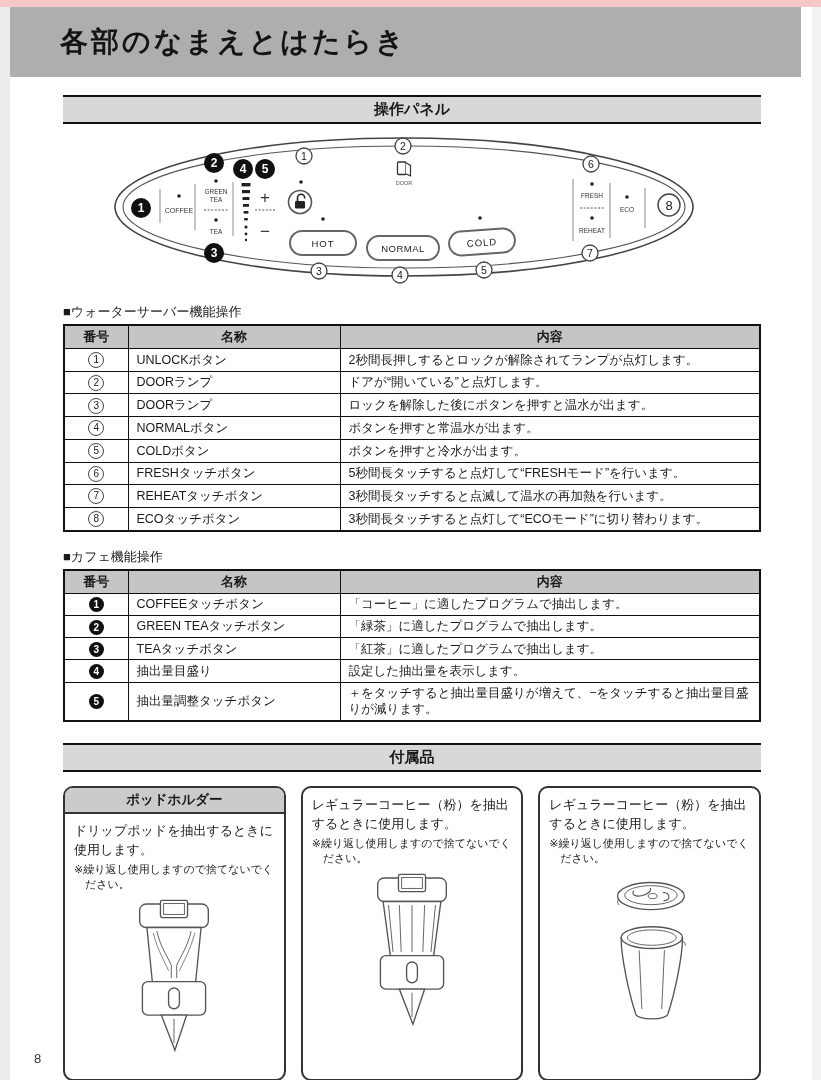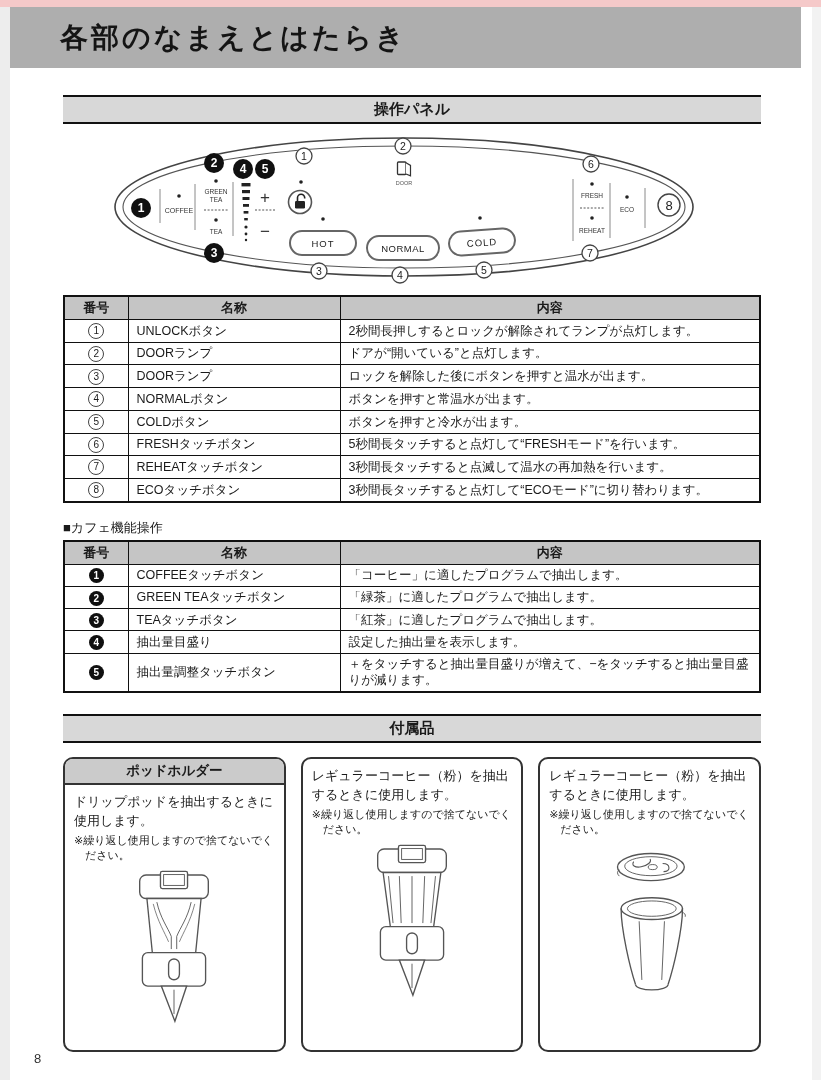--- a/index.html
+++ b/index.html
@@ -4,21 +4,21 @@
 <style>
   html,body{margin:0;padding:0;}
   body{
     width:821px;height:1080px;position:relative;background:#fff;overflow:hidden;
     font-family:"Liberation Sans","DejaVu Sans",sans-serif;color:#1a1a1a;
   }
   .pink-strip{position:absolute;top:0;left:0;width:821px;height:7px;background:#f5c9c9;}
   .edge-left{position:absolute;top:7px;left:0;width:10px;height:1073px;background:#ededed;}
   .edge-right{position:absolute;top:7px;right:0;width:9px;height:1073px;background:#f2f2f2;}
   .header-band{
-    position:absolute;top:7px;left:10px;width:791px;height:61px;background:#aeaeae;
+    position:absolute;top:7px;left:10px;width:791px;height:70px;background:#aeaeae;
     display:flex;align-items:center;padding-left:50px;box-sizing:border-box;
   }
   .header-band h1{margin:0;font-size:28px;font-weight:bold;letter-spacing:3px;color:#141414;}
   .page{position:absolute;top:72px;left:10px;width:791px;box-sizing:border-box;padding:0 40px 0 53px;}
   .section-bar{
     margin-top:23px;background:#d8d8d8;border-top:2px solid #111;border-bottom:2px solid #111;
     text-align:center;font-weight:bold;font-size:15px;padding:3px 0;
   }
   .panel-figure{margin:2px auto 0 auto;width:700px;}
   .tbl-heading{font-size:13px;margin:8px 0 3px 0;}
@@ -160,20 +160,21 @@
         <circle cx="151" cy="127" r="10" fill="#101010"></circle>
         <text x="151" y="127" dy=".36em" text-anchor="middle">3</text>
         <circle cx="180" cy="43" r="10" fill="#101010"></circle>
         <text x="180" y="43" dy=".36em" text-anchor="middle">4</text>
         <circle cx="202" cy="43" r="10" fill="#101010"></circle>
         <text x="202" y="43" dy=".36em" text-anchor="middle">5</text>
       </g>
     </svg>
   </div>
 
+  <div class="tbl-heading">■ウォーターサーバー機能操作</div>
   <table>
     <colgroup>
         <col class="c-no">
         <col class="c-name">
         <col>
       </colgroup>
     <tbody>
         <tr>
       <th>番号</th>
       <th>名称</th>

